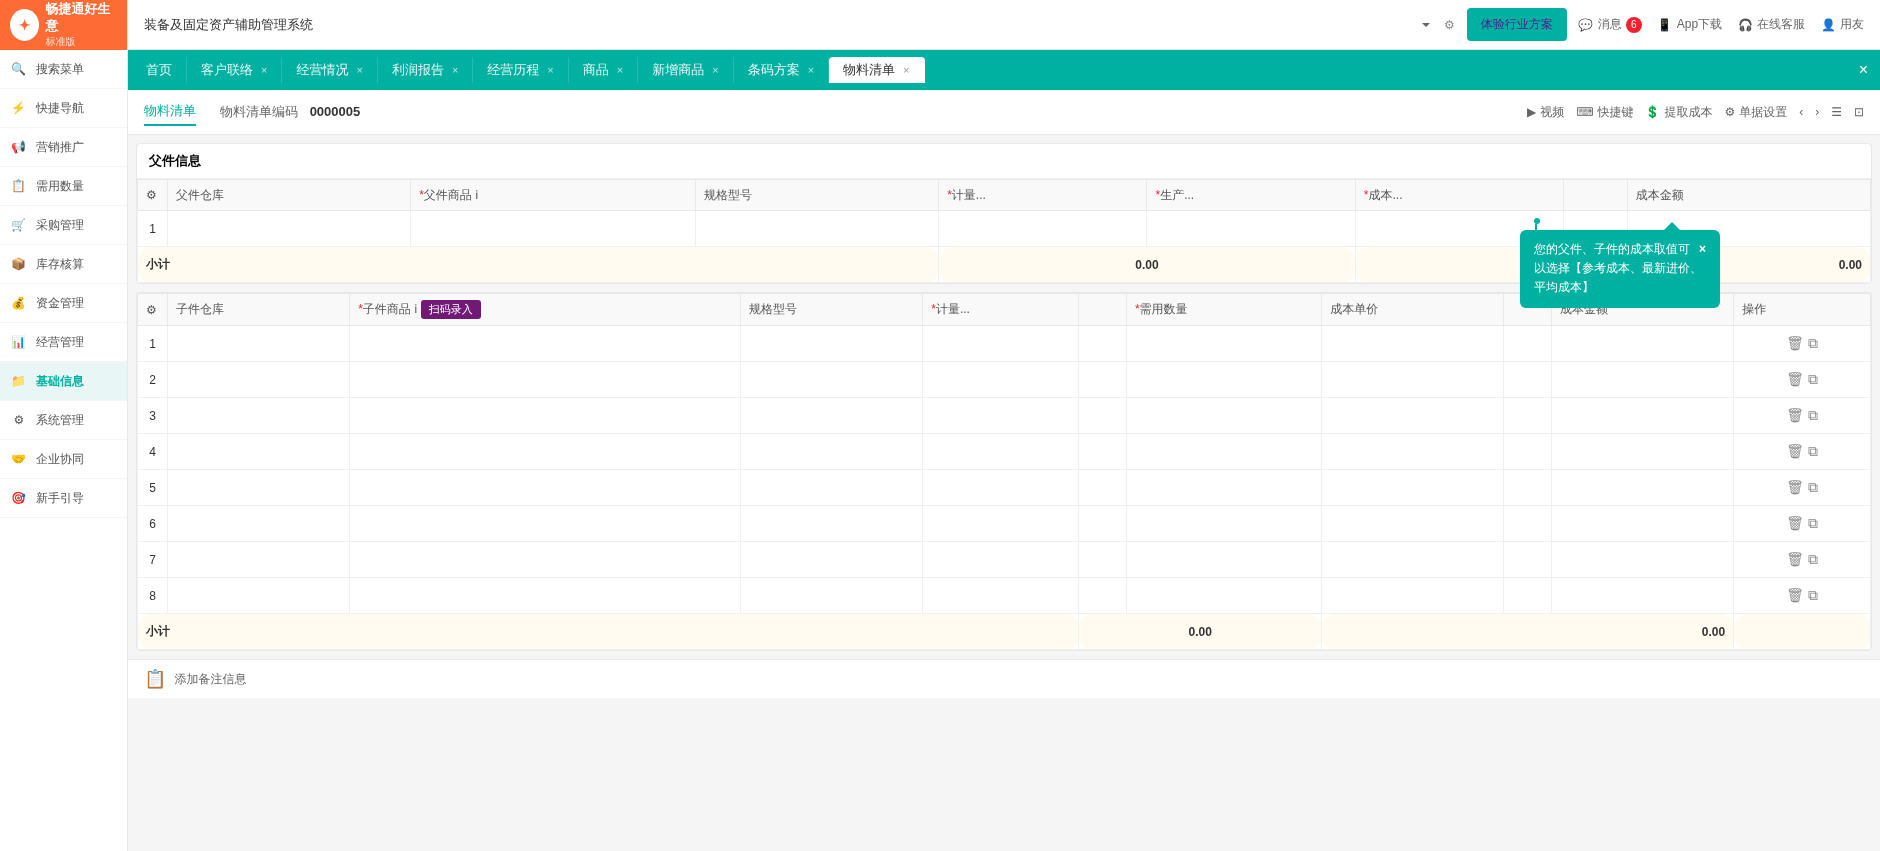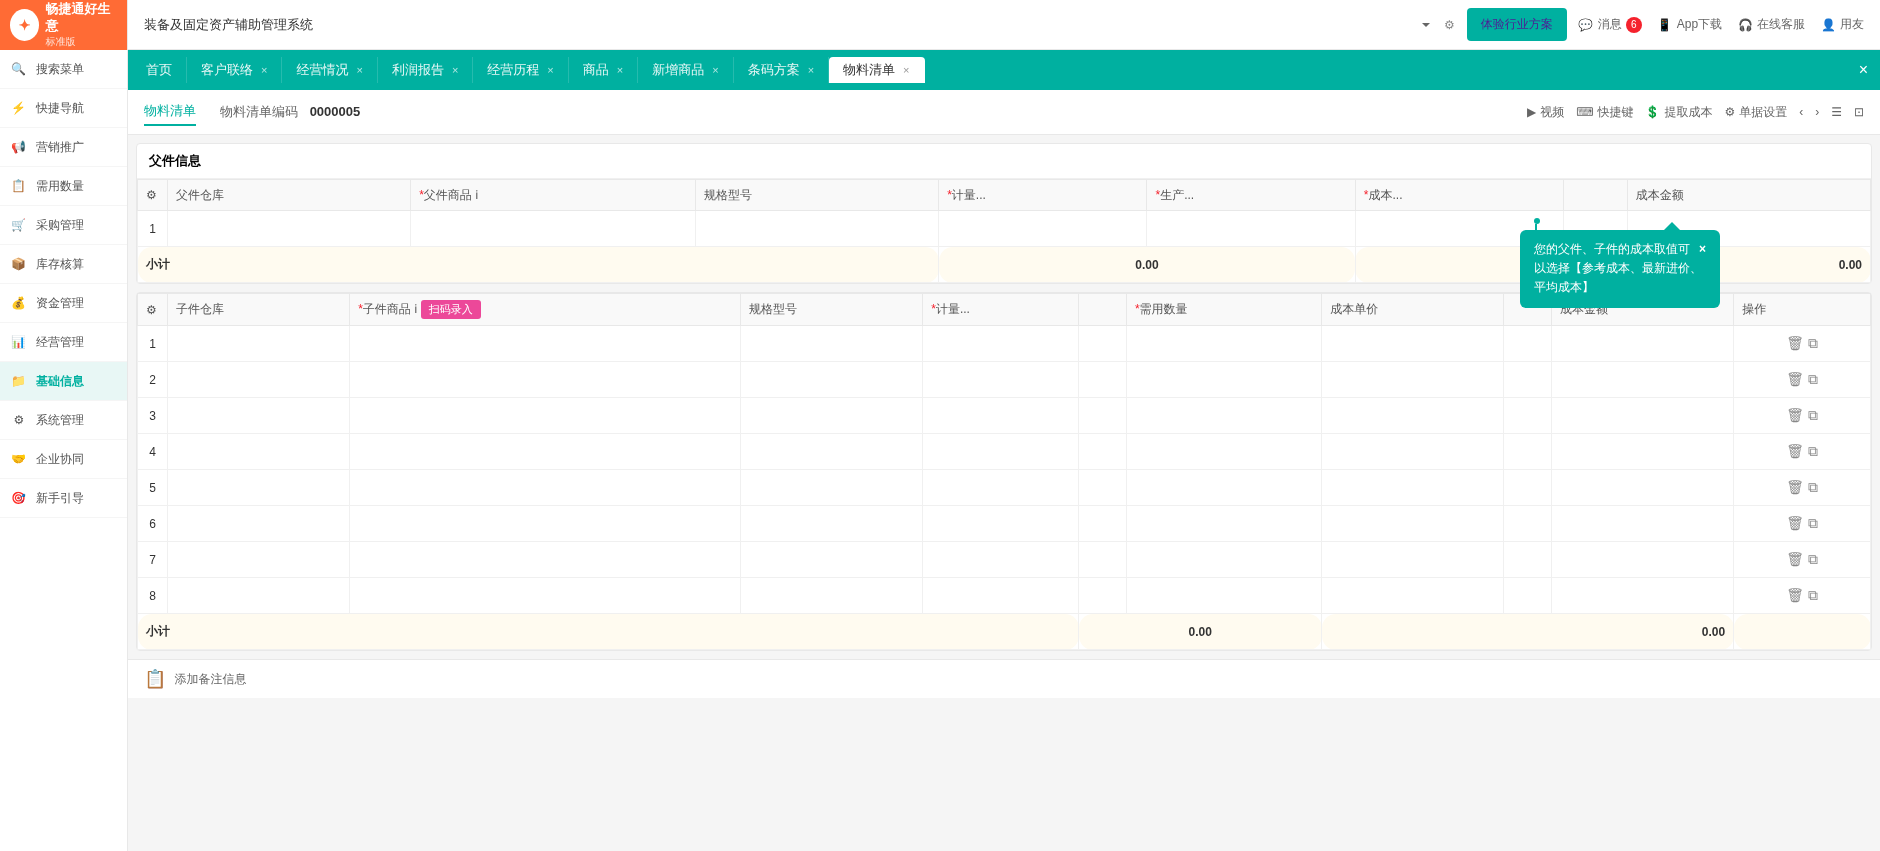--- a/index.html
+++ b/index.html
@@ -140,21 +140,21 @@
       border: 1px solid #f0f0f0;
       padding: 4px 8px;
       font-size: 12px;
       color: #333;
       height: 36px;
     }
     .row-num { color: #999; text-align: center; width: 30px; }
     .subtotal-row td { background: #fffbf0; font-weight: bold; border-radius: 14px; }
     .required { color: #f5222d; }
     .scan-btn {
-      background: #ec4899; color: #fff; border: none; border-radius: 3px;
+      background: #701a75; color: #fff; border: none; border-radius: 3px;
       padding: 2px 8px; font-size: 11px; cursor: pointer;
     }
     .col-settings { width: 30px; text-align: center; color: #888; }
     .action-icons { display: flex; gap: 4px; justify-content: center; }
     .action-icon { cursor: pointer; color: #888; font-size: 14px; }
 
     
     .tooltip-box {
       position: absolute;
       background: #00b0a0;

